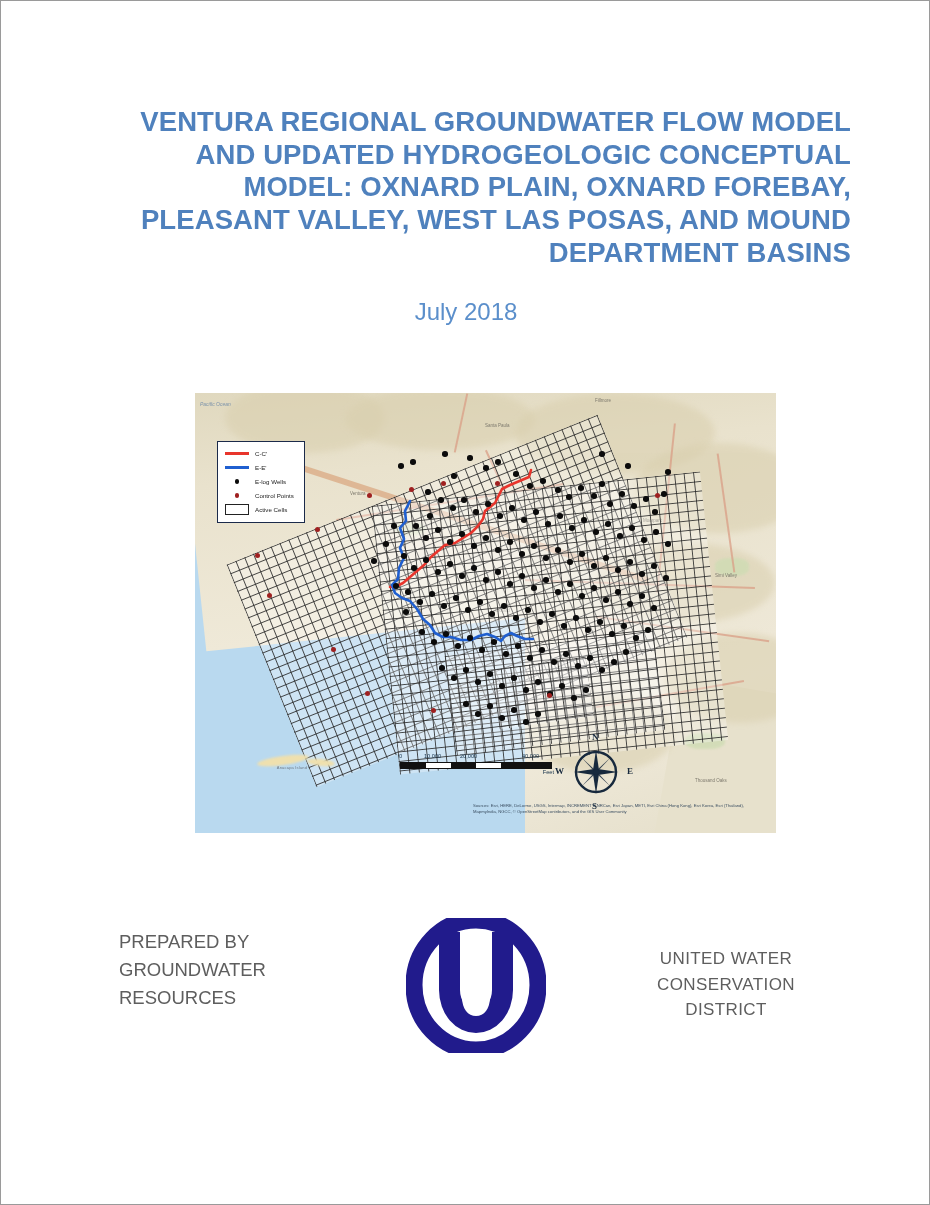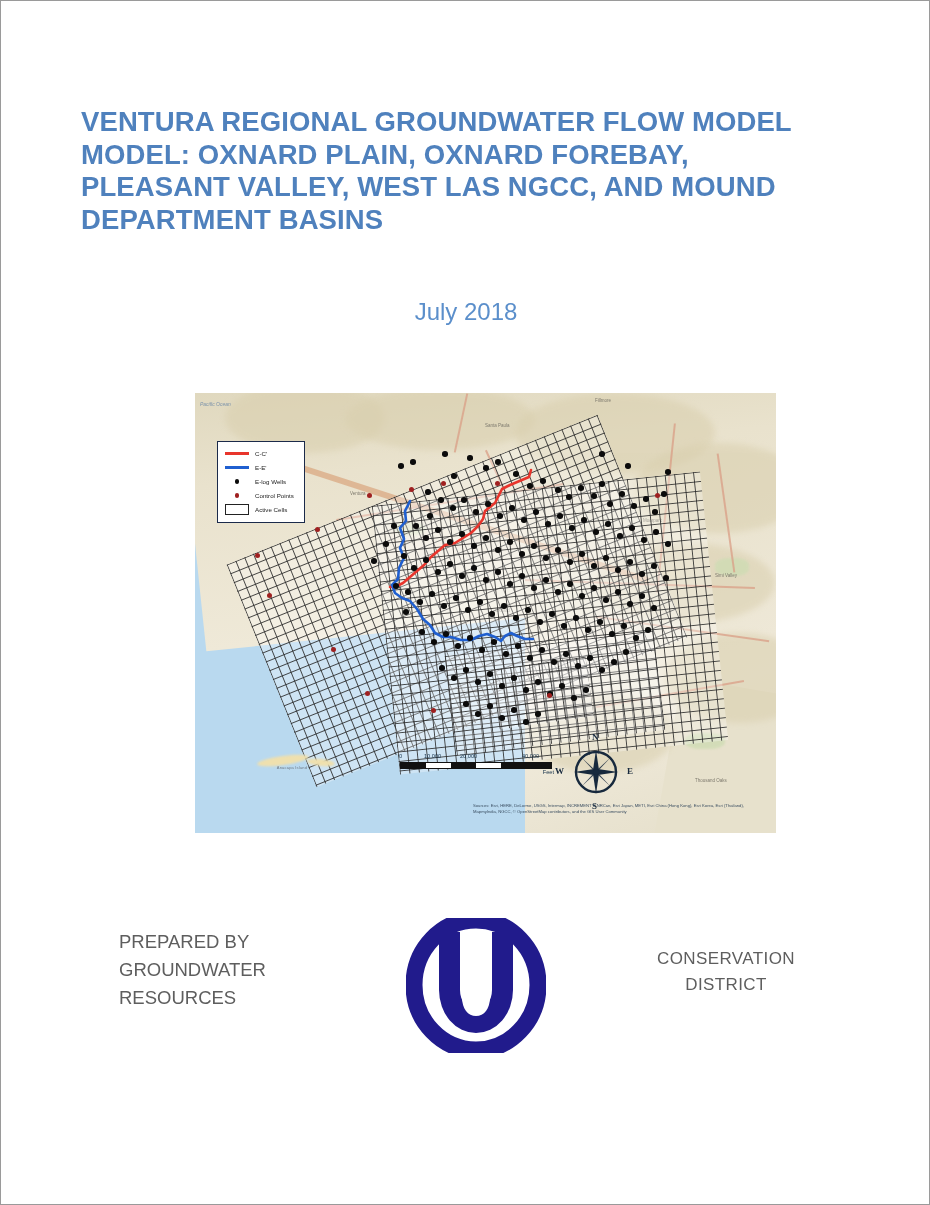--- a/index.html
+++ b/index.html
@@ -19,21 +19,21 @@
     border: 1px solid #9a9a9a;
     overflow: hidden;
   }
 
   
   .title-block {
     position: absolute;
     left: 80px;
     top: 105px;
     width: 770px;
-    text-align: left;
+    text-align: right;
   }
   .doc-title {
     font-size: 27.5px;
     font-weight: bold;
     color: #4F81BD;
     line-height: 1.19;
     letter-spacing: 0.1px;
     margin: 0;
   }
   .subtitle-block {
@@ -331,22 +331,23 @@
     height: 135px;
   }
 </style>
 </head>
 <body>
 
 <div id="page">
 
   <div class="title-block">
     <div class="doc-title">VENTURA REGIONAL GROUNDWATER FLOW MODEL</div>
+    <div class="doc-title">AND UPDATED HYDROGEOLOGIC CONCEPTUAL</div>
     <div class="doc-title">MODEL:  OXNARD PLAIN, OXNARD FOREBAY,</div>
-    <div class="doc-title">PLEASANT VALLEY, WEST LAS NGCC, AND MOUND</div>
+    <div class="doc-title">PLEASANT VALLEY, WEST LAS POSAS, AND MOUND</div>
     <div class="doc-title">DEPARTMENT BASINS</div>
   </div>
 
   <div class="subtitle-block">
     <div class="doc-subtitle">July 2018</div>
   </div>
 
   <div id="map-figure">
 
     <div class="ocean"></div>
@@ -661,19 +662,20 @@
 
         <ellipse cx="70" cy="67" rx="62" ry="65" fill="none" stroke="#211b8c" stroke-width="17"></ellipse>
 
         <path d="M 33 14 L 33 72 A 37 43 0 0 0 107 72 L 107 14 L 86 14 L 86 72 A 16 20 0 0 1 54 72 L 54 14 Z" fill="#211b8c"></path>
 
         <path d="M 70 22 C 70 22 56 62 56 79 C 56 91 62 98 70 98 C 78 98 84 91 84 79 C 84 62 70 22 70 22 Z" fill="#ffffff"></path>
       </svg>
     </div>
 
     <div id="agency-name">
+      <div>UNITED WATER</div>
       <div>CONSERVATION</div>
       <div>DISTRICT</div>
     </div>
 
   </div>
 
 </div>
 
 </body></html>

